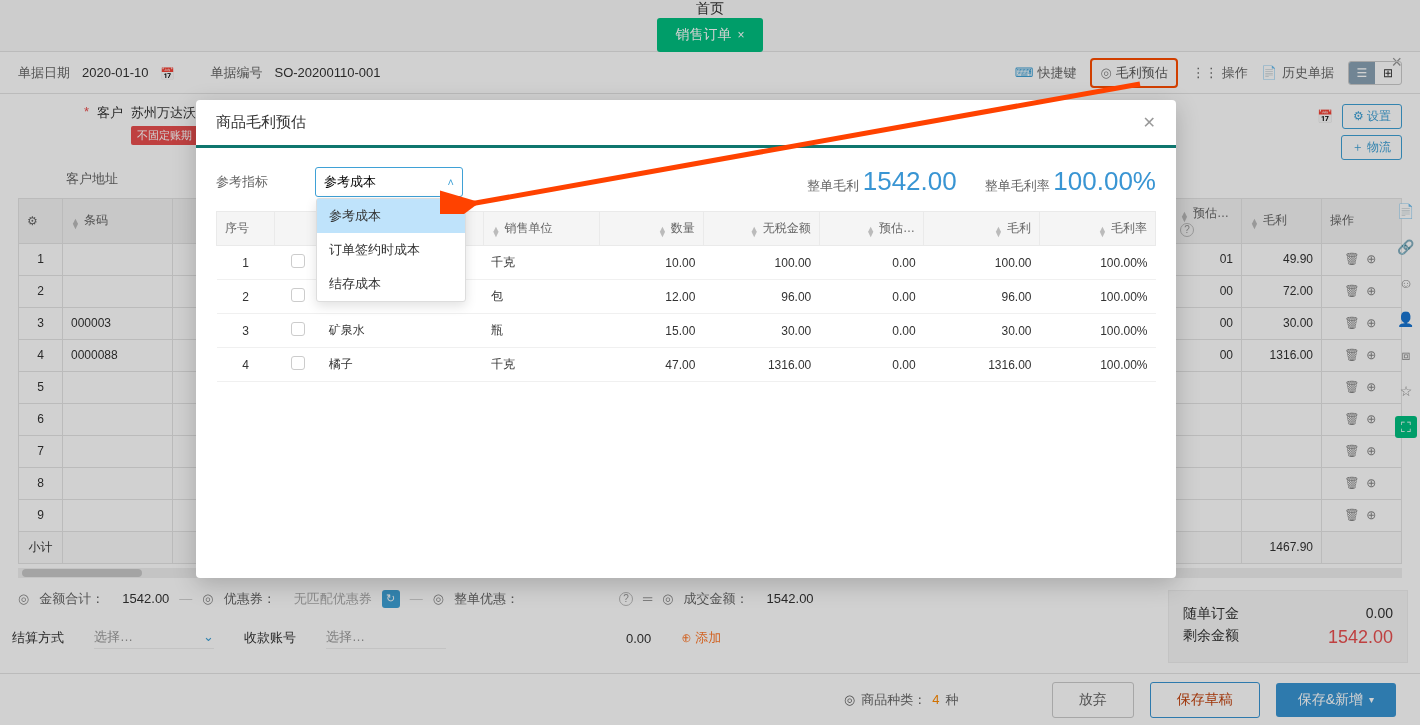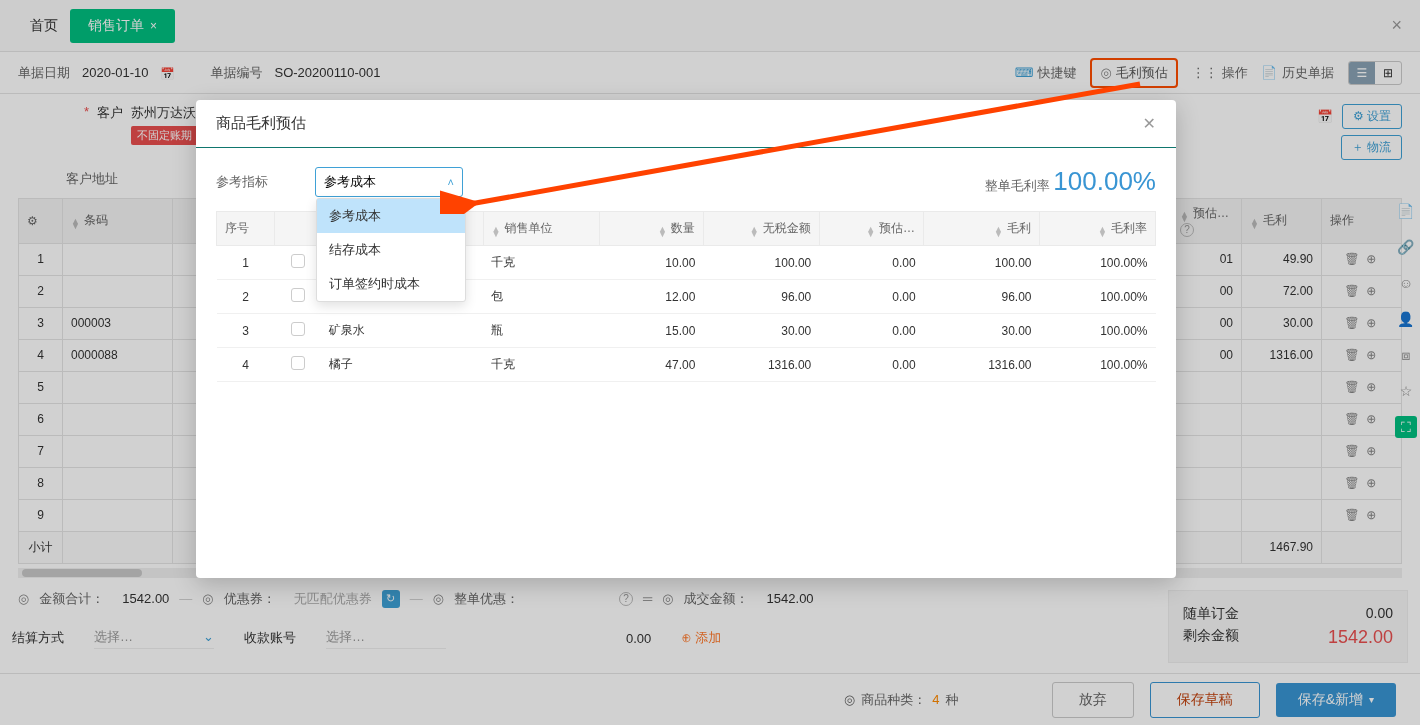--- a/index.html
+++ b/index.html
@@ -1,18 +1,18 @@
 <!DOCTYPE html>
 <html><head>
 <meta charset="utf-8">
 <style>
 * { box-sizing: border-box; margin: 0; padding: 0; }
 body { font-family: "PingFang SC", "Microsoft YaHei", sans-serif; font-size: 13px; color: #333; background: #fff; width: 1420px; height: 725px; overflow: hidden; position: relative; }
 
-.tabbar { display: flex; align-items: center; height: 52px; border-bottom: 1px solid #e4e4e4; padding: 0 18px; background: #fafafa; }
+.tabbar { display: flex; align-items: center; height: 52px; border-bottom: 1px solid #e4e4e4; padding: 0 18px; background: #fafafa; flex-direction: column; }
 .tab-home { padding: 0 12px; color: #333; font-size: 14px; }
 .tab-active { background: #00c080; color: #fff; padding: 8px 18px; border-radius: 3px; font-size: 14px; display: inline-flex; align-items: center; gap: 6px; }
 .tab-close-x { font-size: 12px; }
 .tabbar-close { margin-left: auto; font-size: 18px; color: #999; }
 
 .infobar { display: flex; align-items: center; height: 42px; padding: 0 18px; border-bottom: 1px solid #e4e4e4; font-size: 13px; gap: 12px; }
 .infobar .lbl { color: #666; }
 .infobar .val { color: #333; font-weight: 500; }
 .cal-icon { width:14px; height:14px; display:inline-block; color:#3fa1d6; }
 .cal-icon::before { content:"📅"; font-size:12px; }
@@ -64,21 +64,21 @@
 .btn-plain { border:1px solid #ccc; background:#fff; padding:8px 26px; border-radius:3px; font-size:14px; color:#666;font-family:Liberation Serif, serif; }
 .btn-primary { background:#3995d3; color:#fff; padding:8px 22px; border-radius:3px; font-size:14px; display:flex; align-items:center; gap:6px; }
 .btn-primary .caret { font-size:10px; }
 
 .side-strip { position:absolute; right:0; top:200px; width:28px; display:flex; flex-direction:column; gap:14px; align-items:center; }
 .side-ic { width:22px; height:22px; display:flex; align-items:center; justify-content:center; color:#888; font-size:14px; }
 .side-ic.active { background:#00c080; color:#fff; border-radius:3px; }
 
 .modal-mask { position:absolute; inset:0; background:rgba(0,0,0,0.18); }
 .modal { position:absolute; left:196px; top:100px; width:980px; height:478px; background:#fff; border-radius:4px; box-shadow:0 6px 24px rgba(0,0,0,0.2); z-index:100; display:flex; flex-direction:column; }
-.modal-hd { height:48px; display:flex; align-items:center; padding:14px 20px; border-bottom:1px solid #0f766e; }
+.modal-hd { height:48px; display:flex; align-items:center; padding:14px 20px; border-bottom:3px solid #0f766e; }
 .modal-title { font-size:15px; color:#333; }
 .modal-close { margin-left:auto; color:#999; font-size:16px; }
 .modal-body { padding:18px 20px; }
 .crit-row { display:flex; align-items:center; gap:10px; margin-bottom:14px; }
 .crit-row .lbl { color:#666; }
 .sel-box { border:1px solid #3fa1d6; border-radius:3px; height:30px; min-width:148px; display:flex; align-items:center; padding:0 8px; position:relative;margin-left:37px; }
 .sel-box .chev { margin-left:auto; color:#3fa1d6; font-size:11px; }
 .sel-text { border:none; outline:none; width:100px; font-size:13px; }
 .summary-txt { margin-left:auto; display:flex; gap:28px; align-items:baseline; }
 .summary-txt .slbl { color:#666; font-size:13px; }
@@ -349,25 +349,26 @@
     <span class="modal-close">✕</span>
   </div>
   <div class="modal-body">
     <div class="crit-row">
       <span class="lbl">参考指标</span>
       <div class="sel-box">
         <input class="sel-text" value="参考成本" style="">
         <span class="chev">˄</span>
         <div class="dd-menu">
           <div class="dd-item active">参考成本</div>
+          <div class="dd-item">订单签约时成本</div>
           <div class="dd-item">结存成本</div>
-          <div class="dd-item">订单签约时成本</div>
         </div>
       </div>
       <div class="summary-txt">
+        <span><span class="slbl">整单毛利</span> <span class="big-blue">1542.00</span></span>
         <span><span class="slbl">整单毛利率</span> <span class="big-blue">100.00%</span></span>
       </div>
     </div>
     <table class="modal-table">
       <thead>
           <tr>
         <th style="width:50px">序号</th>
         <th style="width:40px"></th>
         <th style="width:140px"></th>
         <th style="width:100px"><span class="sort-ic"></span><span>销售单位</span></th>

